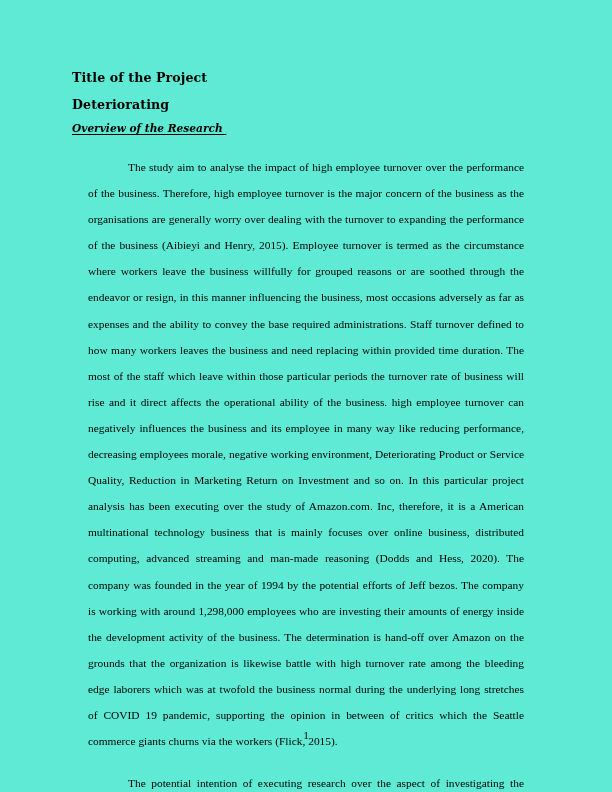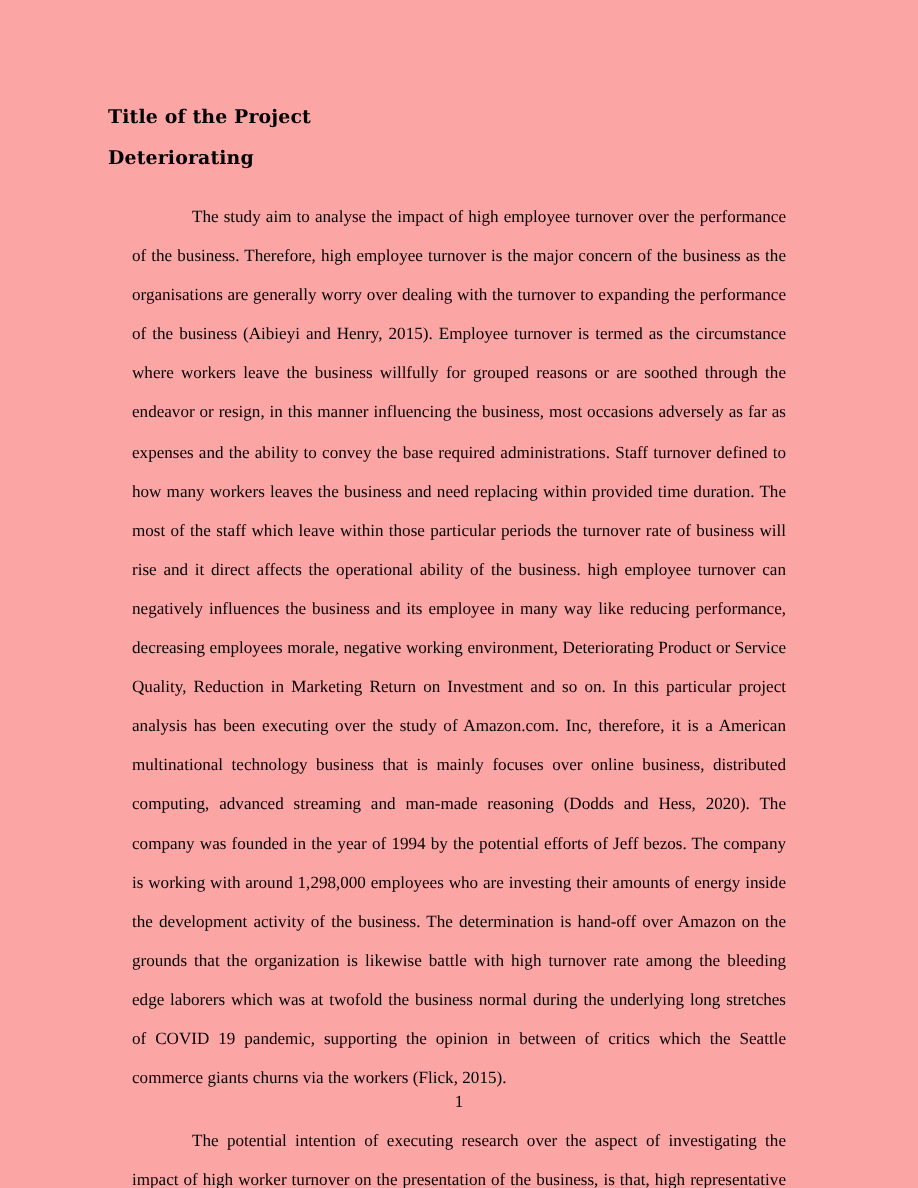--- a/index.html
+++ b/index.html
@@ -17,21 +17,21 @@
     color: #000000;
     -webkit-font-smoothing: antialiased;
   }
 
   .page {
     position: absolute;
     left: 0;
     top: 0;
     width: 612px;
     height: 792px;
-    background: #fca5a5;
+    background: #5eead4;
   }
 
   
   .content {
     position: absolute;
     left: 72px;
     top: 68px;
     width: 468px;
   }
 
@@ -101,20 +101,21 @@
 
 <div class="page">
 
   <div class="content">
 
     <h1 class="h-title">Title of the Project</h1>
 
 
     <h2 class="h-section">Deteriorating</h2>
 
+    <h3 class="h-sub"><span class="u">Overview of the Research </span></h3>
 
     <p class="body-par">The study aim to analyse the impact of high employee turnover over the performance of the business. Therefore, high employee turnover is the major concern of the business as the organisations are generally worry over dealing with the turnover to expanding the performance of the business (Aibieyi and Henry, 2015). Employee turnover is termed as the circumstance where workers leave the business willfully for grouped reasons or are soothed through the endeavor or resign, in this manner influencing the business, most occasions adversely as far as expenses and the ability to convey the base required administrations. Staff turnover defined to how many workers leaves the business and need replacing within provided time duration. The most of the staff which leave within those particular periods the turnover rate of business will rise and it direct affects the operational ability of the business. high employee turnover can negatively influences the business and its employee in many way like reducing performance, decreasing employees morale, negative working environment, Deteriorating Product or Service Quality, Reduction in Marketing Return on Investment and so on. In this particular project analysis has been executing over the study of Amazon.com. Inc, therefore, it is a American multinational technology business that is mainly focuses over online business, distributed computing, advanced streaming and man-made reasoning (Dodds and Hess, 2020). The company was founded in the year of 1994 by the potential efforts of Jeff bezos. The company is working with around 1,298,000 employees who are investing their amounts of energy inside the development activity of the business. The determination is hand-off over Amazon on the grounds that the organization is likewise battle with high turnover rate among the bleeding edge laborers which was at twofold the business normal during the underlying long stretches of COVID 19 pandemic, supporting the opinion in between of critics which the Seattle commerce giants churns via the workers (Flick, 2015).</p>
 
 
     <p class="body-par">The potential intention of executing research over the aspect of investigating the impact of high worker turnover on the presentation of the business, is that, high representative turnover</p>
 
   </div>
 
   <div class="page-number">1</div>
 

